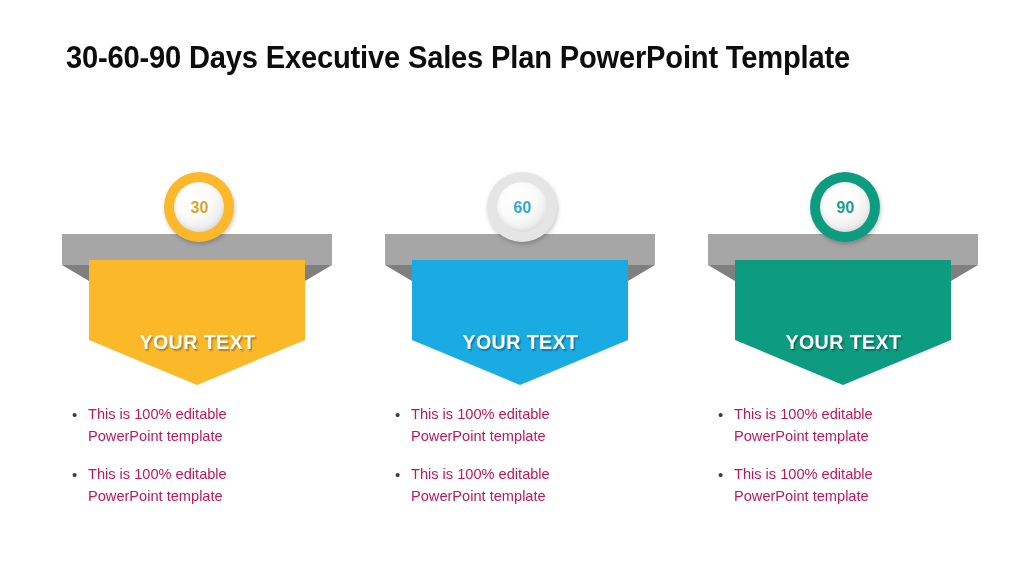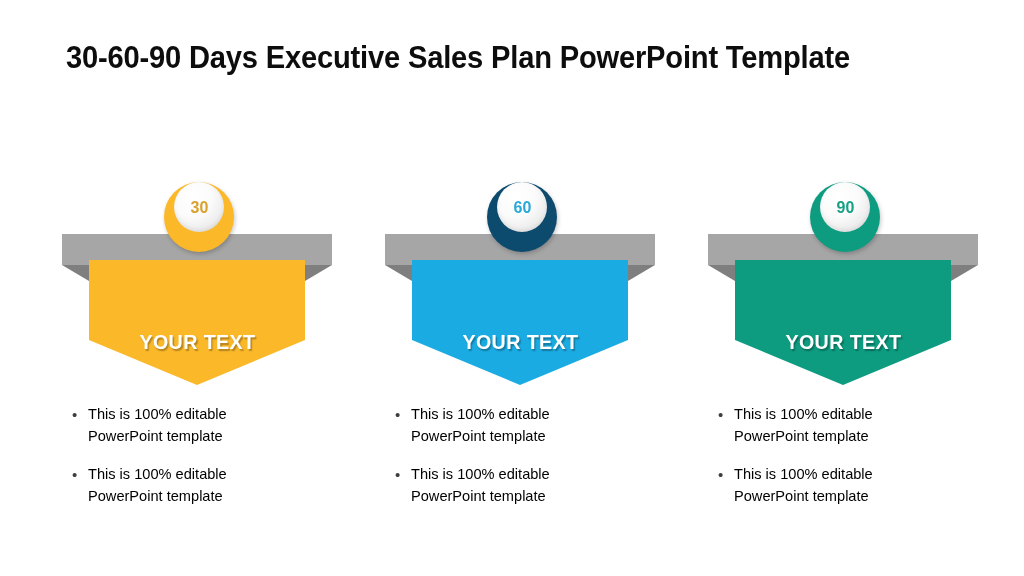--- a/index.html
+++ b/index.html
@@ -45,27 +45,28 @@
     height: 576px;
   }
   .column.col-0 { left: 38px; }
   .column.col-1 { left: 361px; }
   .column.col-2 { left: 684px; }
 
   
   .badge {
     position: absolute;
     left: 126px;
-    top: 182px;
+    top: 172px;
     width: 70px;
     height: 70px;
     border-radius: 50%;
     z-index: 5;
     box-sizing: border-box;
     display: flex;
+    align-items: center;
     justify-content: center;
     filter: drop-shadow(1px 2px 2px rgba(0,0,0,0.22));
   }
   .badge-inner {
     width: 50px;
     height: 50px;
     border-radius: 50%;
     background: radial-gradient(circle at 36% 30%, #ffffff 0%, #fbfbfb 42%, #e9e9e9 78%, #dcdcdc 100%);
     display: flex;
     align-items: center;
@@ -148,21 +149,21 @@
     color: #3f3f3f;
     font-size: 15px;
     line-height: 21.5px;
     text-align: left;
     padding-left: 2px;
     box-sizing: border-box;
   }
   .bullet-text {
     font-size: 14.6px;
     line-height: 21.5px;
-    color: #000000;
+    color: #be185d;
     width: 170px;
   }
 </style>
 </head>
 <body style="background: rgb(255, 255, 255);">
 
 <div class="slide-title" style="color: rgb(13, 13, 13);">30-60-90 Days Executive Sales Plan PowerPoint Template</div>
 
 <div class="columns">
 
@@ -195,21 +196,21 @@
 
   <div class="column col-1">
     <div class="gray-bar"></div>
     <div class="fold fold-left"></div>
     <div class="fold fold-right"></div>
 
     <div class="ribbon" style="background: rgb(27, 171, 227);">
       <span class="ribbon-text">YOUR TEXT</span>
     </div>
 
-    <div class="badge" style="background: #0c4a6e;">
+    <div class="badge" style="background: #e5e5e5;">
       <div class="badge-inner">
         <span class="badge-num" style="color: rgb(42, 168, 216);">60</span>
       </div>
     </div>
 
     <div class="bullets">
       <div class="bullet-item">
         <span class="bullet-dot">•</span>
         <span class="bullet-text">This is 100% editable PowerPoint template</span>
       </div>

